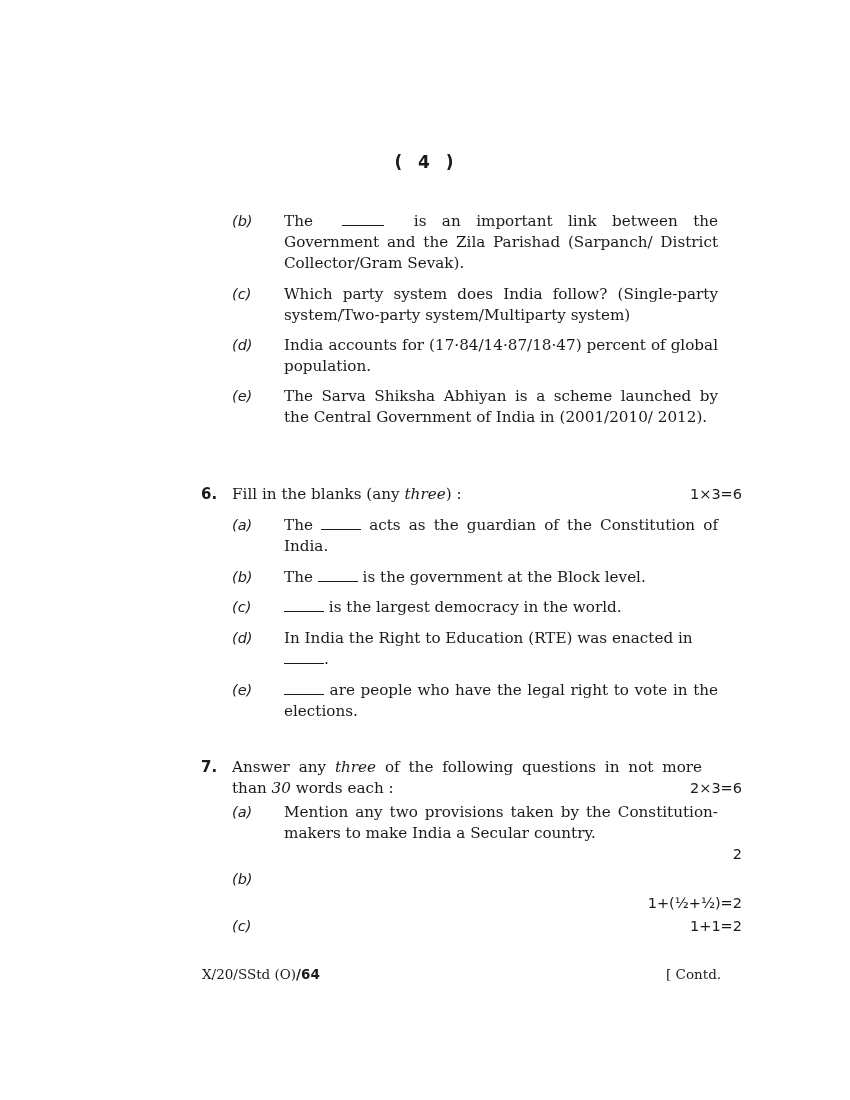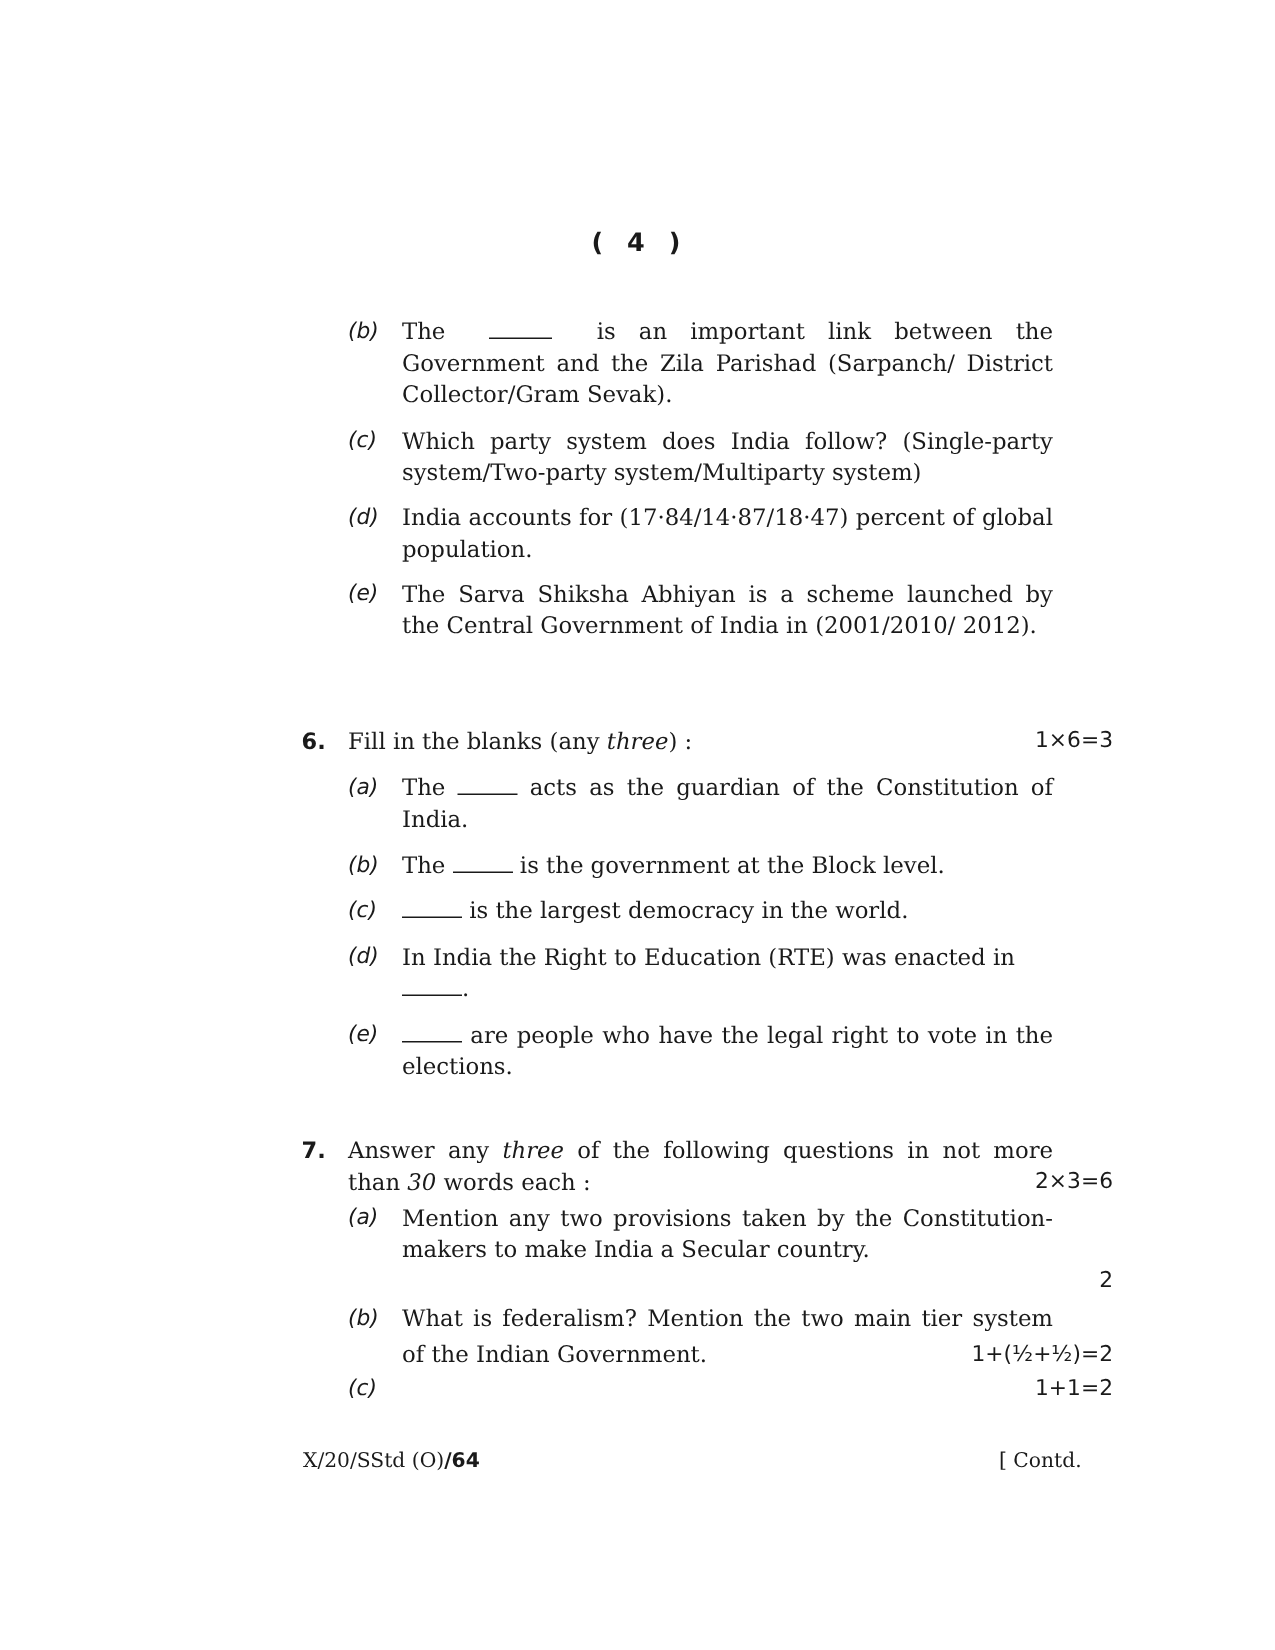--- a/index.html
+++ b/index.html
@@ -36,21 +36,21 @@
     }
     .item .lbl {
       position: absolute;
       left: 0;
       top: 0;
       font-style: italic;
       font-family: "DejaVu Sans", sans-serif;
       font-size: 14.5px;
     }
     .item .txt {
-      margin-left: 36px;
+      margin-left: 52px;
       width: 434px;
       text-align: justify;
       text-align-last: left;
     }
     .qhead {
       position: absolute;
       left: 201px;
       width: 541px;
       font-size: 15.2px;
       line-height: 20.8px;
@@ -131,21 +131,21 @@
   <span class="lbl">(e)</span>
   <div class="txt">The Sarva Shiksha Abhiyan is a scheme launched by the Central Government of India in (2001/2010/ 2012).</div>
 </div>
 
 <div class="qhead" style="top:484px;">
   <span class="num">6.</span>
   <div class="qtxt">
     <span>Fill in the blanks (any</span>
     <em>three</em><span>) :</span>
   </div>
-  <span class="marks" style="top:0;">1×6=3</span>
+  <span class="marks" style="top:0;">1×3=6</span>
 </div>
 
 <div class="item" style="top:515px;">
   <span class="lbl">(a)</span>
   <div class="txt">
     <span>The</span>
     <span class="blank"></span>
     <span>acts as the guardian of the Constitution of India.</span>
   </div>
 </div>
@@ -196,21 +196,20 @@
 </div>
 
 <div class="item" style="top:802px;">
   <span class="lbl">(a)</span>
   <div class="txt">Mention any two provisions taken by the Constitution-makers to make India a Secular country.</div>
   <span class="marks" style="top:41.6px;">2</span>
 </div>
 
 <div class="item" style="top:867px;line-height:24px;">
   <span class="lbl">(b)</span>
-  <div class="txt">What is federalism? Mention the two main tier system of the Indian Government.</div>
   <span class="marks" style="top:24px;">1+(½+½)=2</span>
 </div>
 
 <div class="item" style="top:916px;">
   <span class="lbl">(c)</span>
   <span class="marks" style="top:0;">1+1=2</span>
 </div>
 
 <div class="footer-left">
   <span>X/20/SStd (O)</span><b>/64</b>

